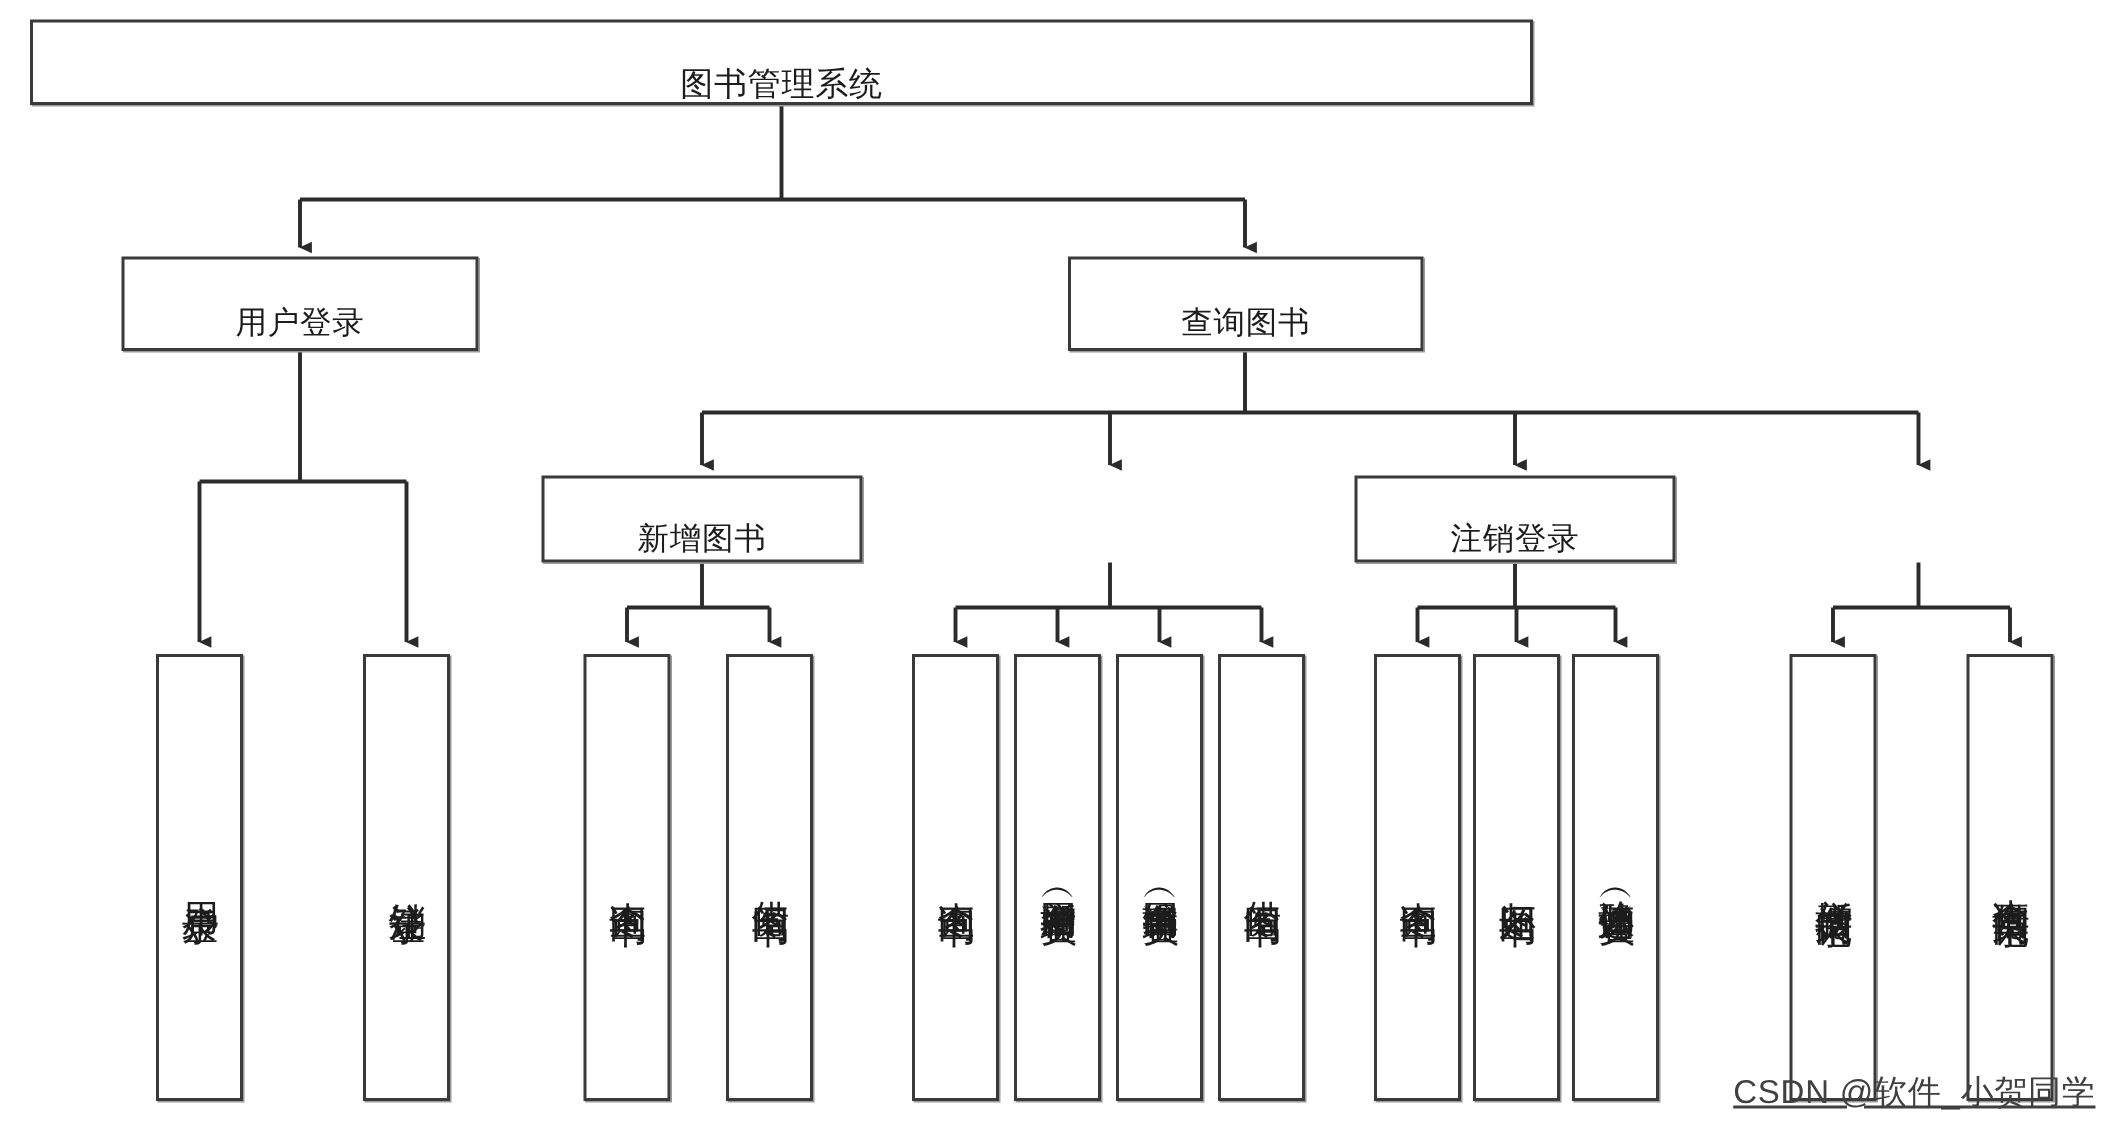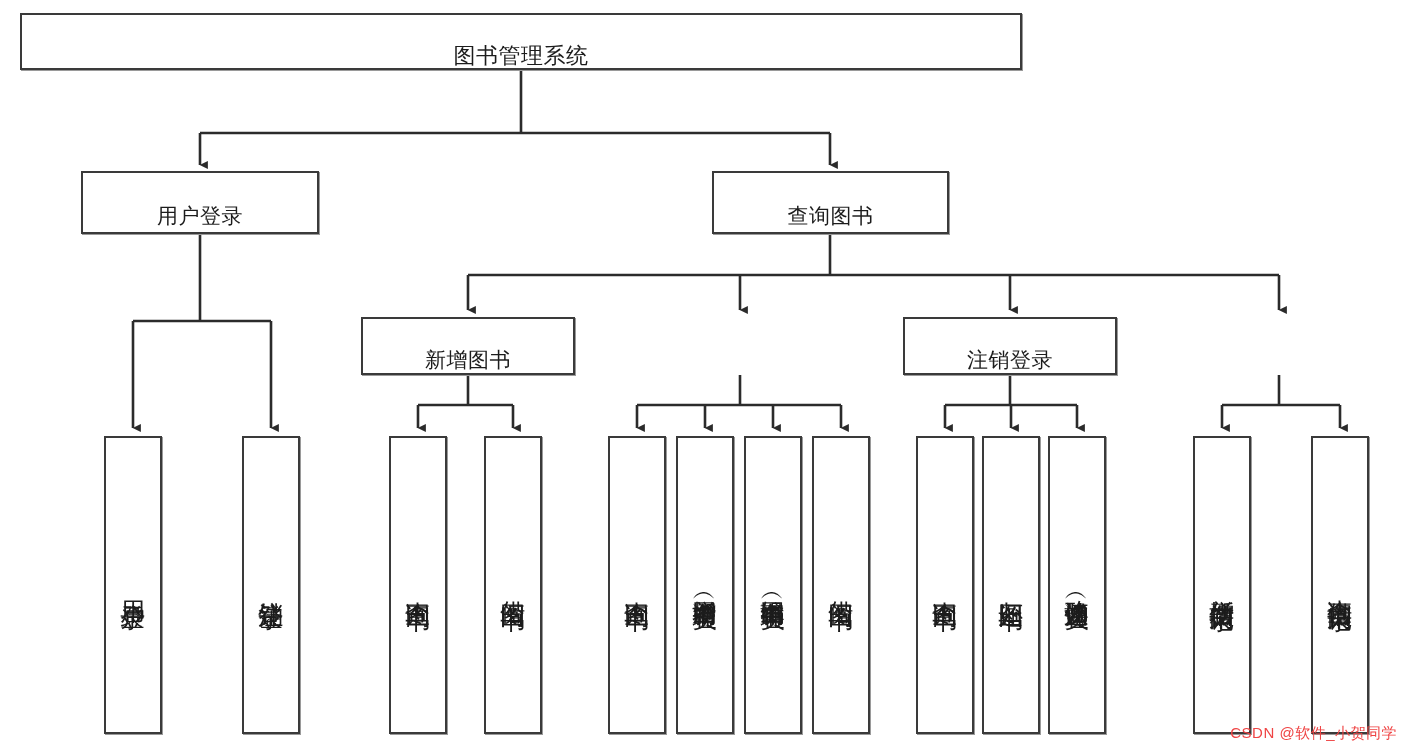--- a/index.html
+++ b/index.html
@@ -66,25 +66,26 @@
     max-height: 100%;
   }
   .node.vert.two-col .label {
     font-size: 24px;
     letter-spacing: 1px;
   }
   #watermark {
     position: absolute;
     right: 8px;
     bottom: 4px;
-    font-size: 15px;
-    color: #ef4444;
+    font-size: 22px;
+    color: #404040;
     letter-spacing: 0.5px;
     z-index: 5;
     white-space: nowrap;
+    text-decoration: underline;
   }
 </style>
 </head>
 <body>
 
 <div id="diagram-root">
 
   <svg id="edge-layer" viewBox="0 0 1405 747" width="1405" height="747">
     <defs>
       <marker id="arrowhead" markerWidth="9" markerHeight="9" refX="4.2" refY="8.2" orient="auto" markerUnits="userSpaceOnUse">

